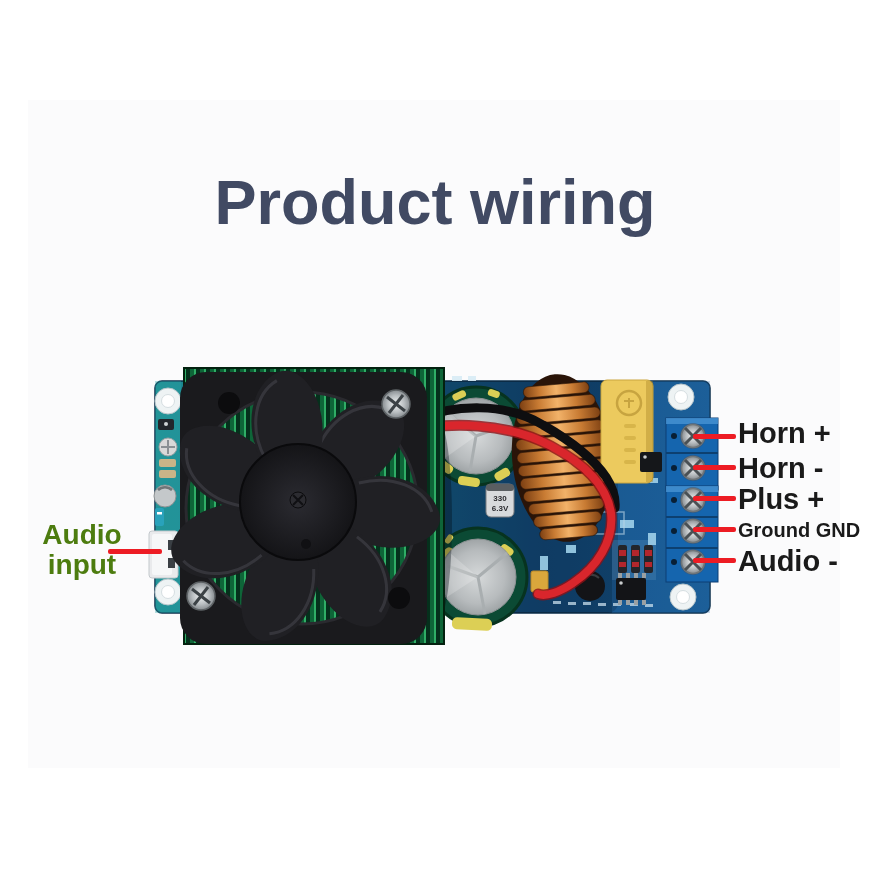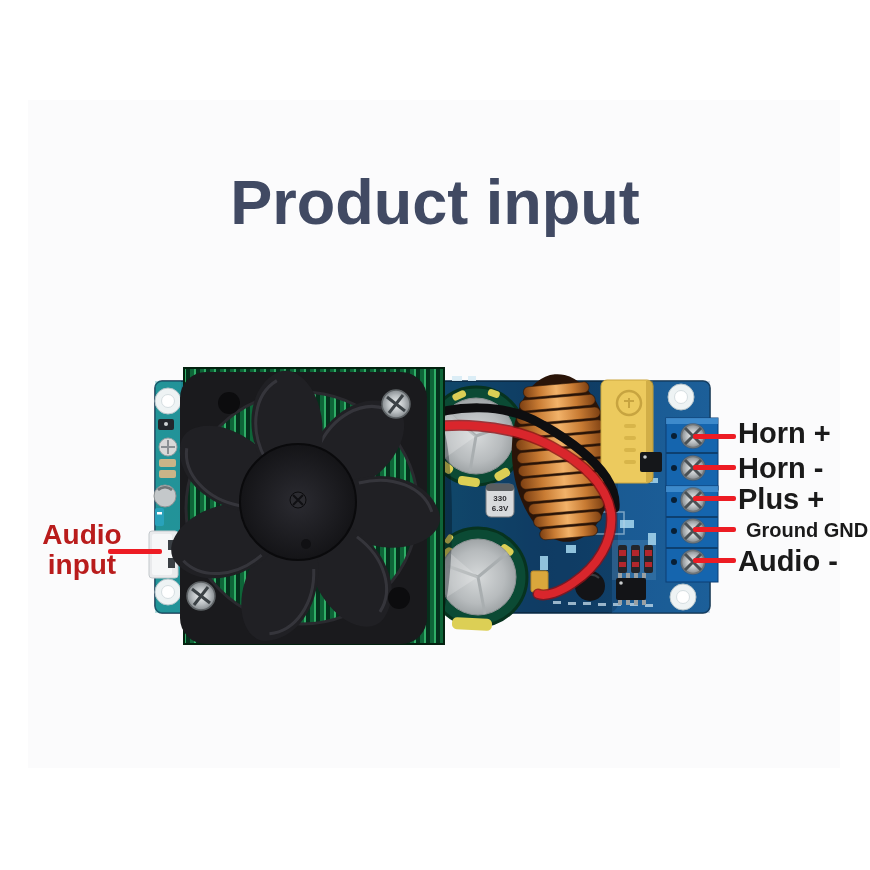--- a/index.html
+++ b/index.html
@@ -4,34 +4,34 @@
 <style>
   html,body{margin:0;padding:0;background:#ffffff;}
   .canvas{position:relative;width:870px;height:870px;background:#ffffff;overflow:hidden;
           font-family:"Liberation Sans", sans-serif;}
   .panel{position:absolute;left:28px;top:100px;width:812px;height:668px;background:#fbfbfc;}
   .page-title{position:absolute;left:0;top:124px;width:870px;text-align:center;
               font-size:63px;font-weight:700;color:#414a63;letter-spacing:0px;}
   .board-svg{position:absolute;left:0;top:0;}
   .pin-label{position:absolute;left:738px;font-size:29px;font-weight:600;color:#1a1a1a;
              line-height:34px;white-space:nowrap;}
-  .pin-label.small{font-size:20px;line-height:24px;margin-left:8px;}
+  .pin-label.small{font-size:20px;line-height:24px;}
   .leader{position:absolute;height:5px;background:#ed1c24;border-radius:2px;}
   .leader.r{left:693px;width:43px;}
   .audio-label{position:absolute;left:36px;top:520px;width:92px;text-align:center;
-               font-size:28px;font-weight:600;color:#b91c1c;line-height:30px;white-space:pre-line;}
+               font-size:28px;font-weight:600;color:#4d7c0f;line-height:30px;white-space:pre-line;}
   .leader.l{left:108px;top:549px;width:54px;}
 </style>
 </head>
 <body>
 
 <div class="canvas">
   <div class="panel"></div>
 
-  <h1 class="page-title">Product input</h1>
+  <h1 class="page-title">Product wiring</h1>
 
   <svg class="board-svg" width="870" height="870" viewBox="0 0 870 870">
     <defs>
       <linearGradient id="pcb" x1="0" y1="0" x2="1" y2="0">
         <stop offset="0" stop-color="#1d8a90"></stop>
           <stop offset="0.35" stop-color="#176f96"></stop>
         <stop offset="0.7" stop-color="#134e83"></stop>
           <stop offset="1" stop-color="#175a90"></stop>
       </linearGradient>
       <pattern id="fins" width="10" height="10" patternUnits="userSpaceOnUse">

